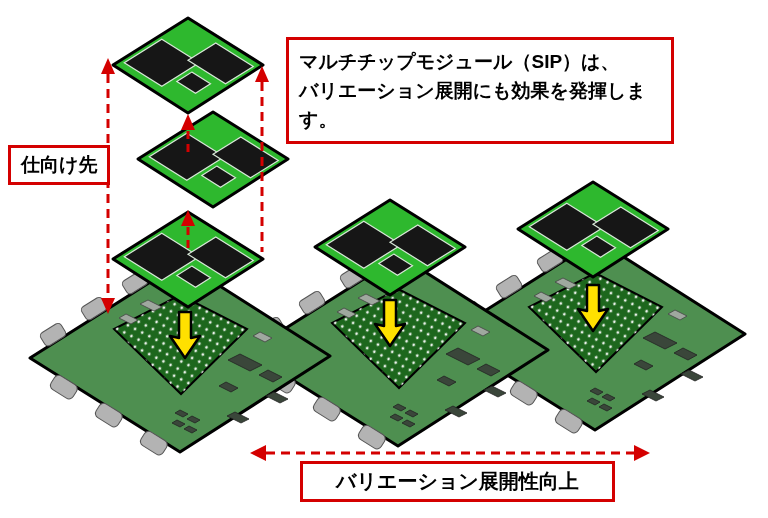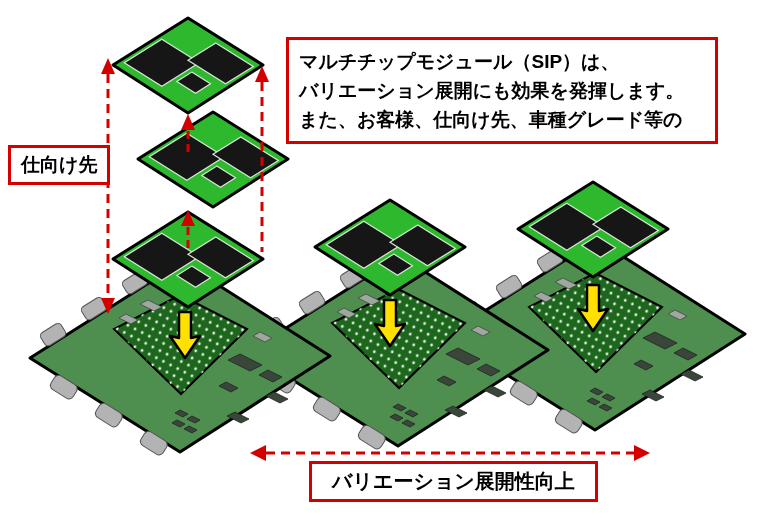--- a/index.html
+++ b/index.html
@@ -9,22 +9,22 @@
   .canvas svg { position:absolute; left:0; top:0; }
   .label-box {
     position:absolute;
     background:var(--box-bg,#ffffff);
     border:3px solid var(--red,#d40000);
     color:#000;
     font-weight:bold;
     white-space:nowrap;
   }
   #expand-label { left:8px; top:145px; padding:4px 10px; font-size:19px; }
-  #callout-box { left:286px; top:37px; width:432px; padding:7px 10px; font-size:19px; line-height:29px; white-space:normal; }
-  #variation-label { left:300px; top:461px; padding:4px 20px; font-size:20px;margin-left:9px; }
+  #callout-box { left:286px; top:37px; width:388px; padding:7px 10px; font-size:19px; line-height:29px; white-space:normal; }
+  #variation-label { left:300px; top:461px; padding:4px 33px; font-size:20px; }
 </style>
 </head>
 <body>
 
 <div class="canvas">
 
   <svg width="768" height="518" viewBox="0 0 768 518">
     <defs>
       <pattern id="dots" width="8" height="8" patternUnits="userSpaceOnUse" patternTransform="rotate(27)">
         <circle cx="4" cy="4" r="1.4" fill="#ffffff" opacity="0.9"></circle>
@@ -102,18 +102,17 @@
       <polygon points="250,453 266,445 266,461" style="fill:var(--red,#d40000)"></polygon>
       <polygon points="650,453 634,445 634,461" style="fill:var(--red,#d40000)"></polygon>
     </g>
   </svg>
 
   <div class="label-box" id="expand-label">仕向け先</div>
 
   <div class="label-box" id="callout-box">
     <div>マルチチップモジュール（SIP）は、</div>
     <div>バリエーション展開にも効果を発揮します。</div>
-    <div>また、お客様、仕向け先、車種グレード等の</div>
   </div>
 
   <div class="label-box" id="variation-label">バリエーション展開性向上</div>
 
 </div>
 
 </body></html>

